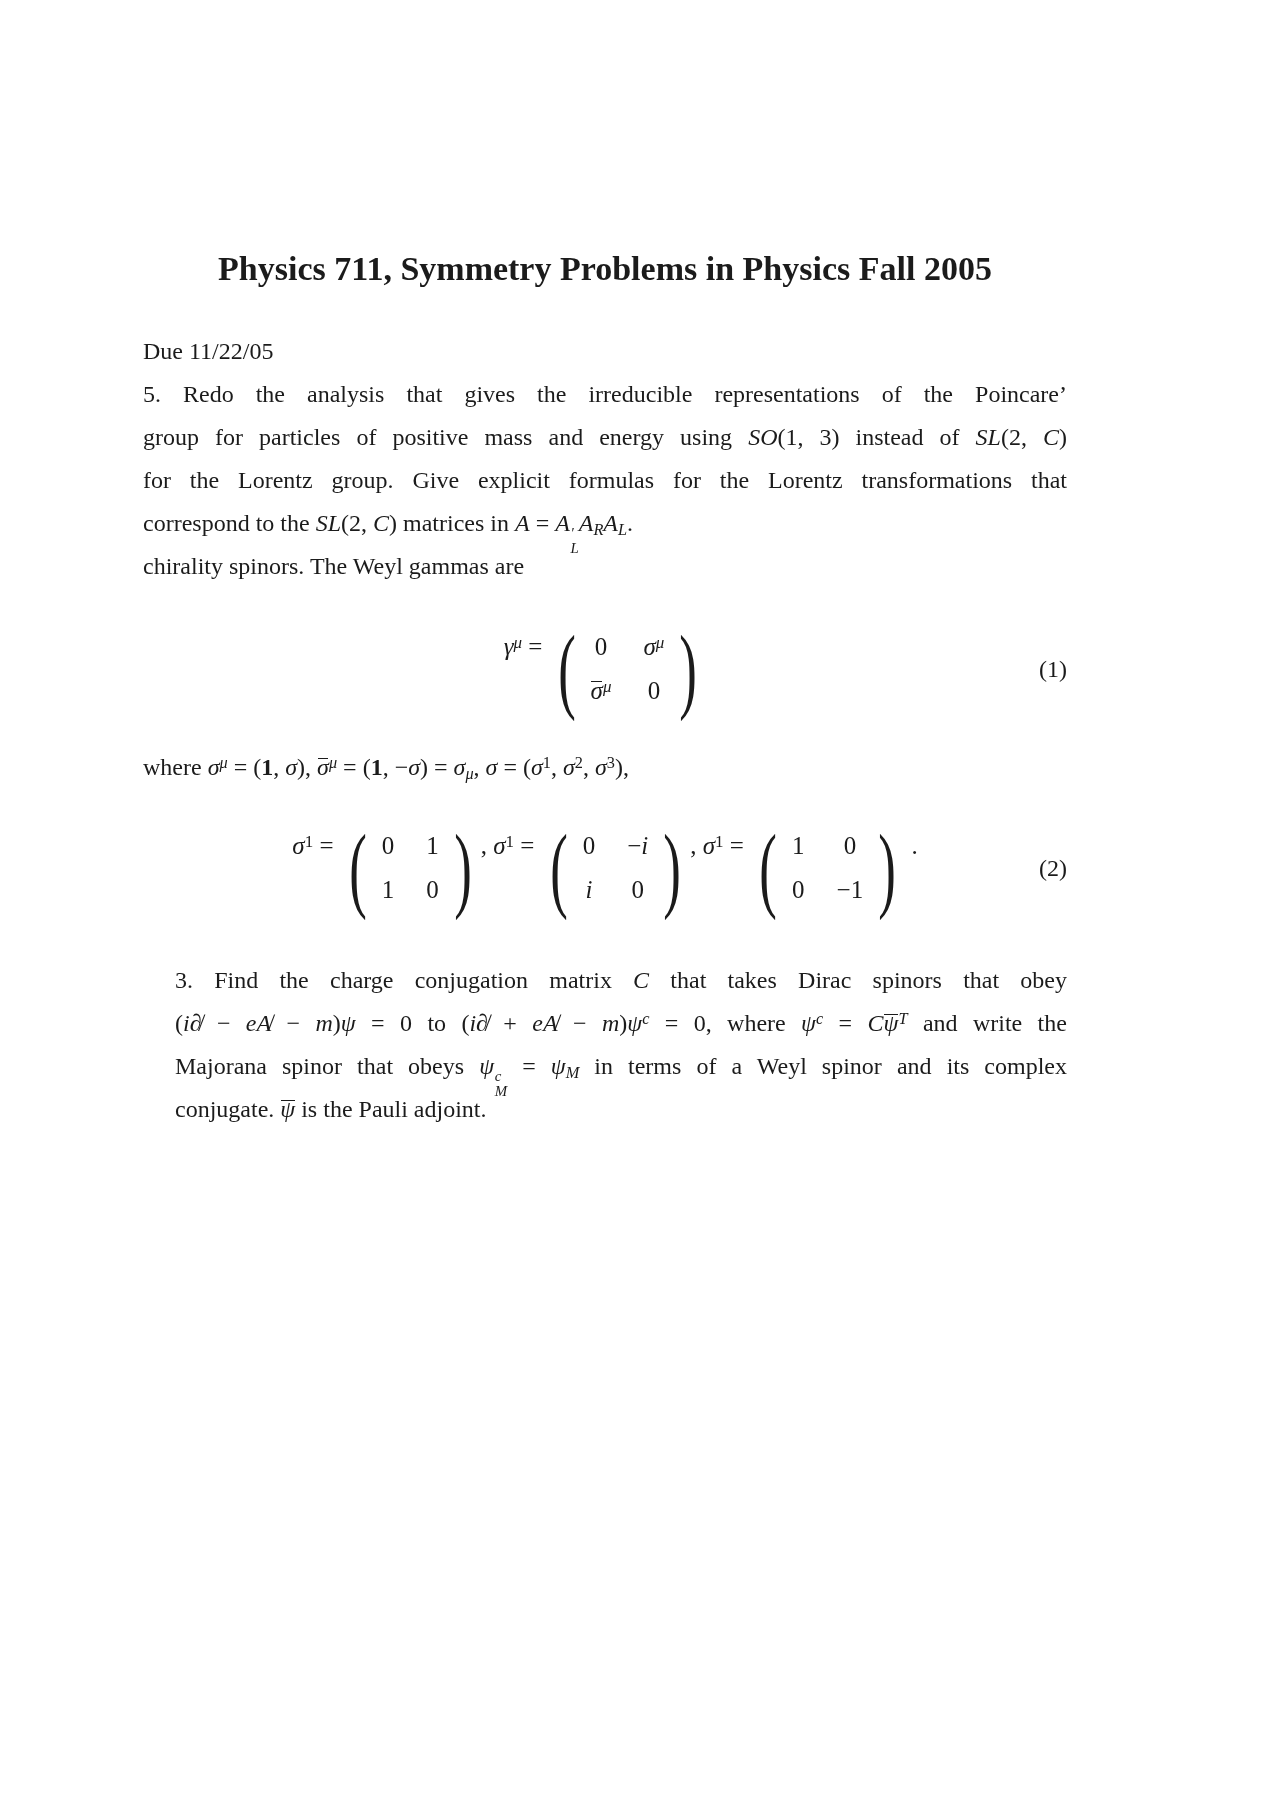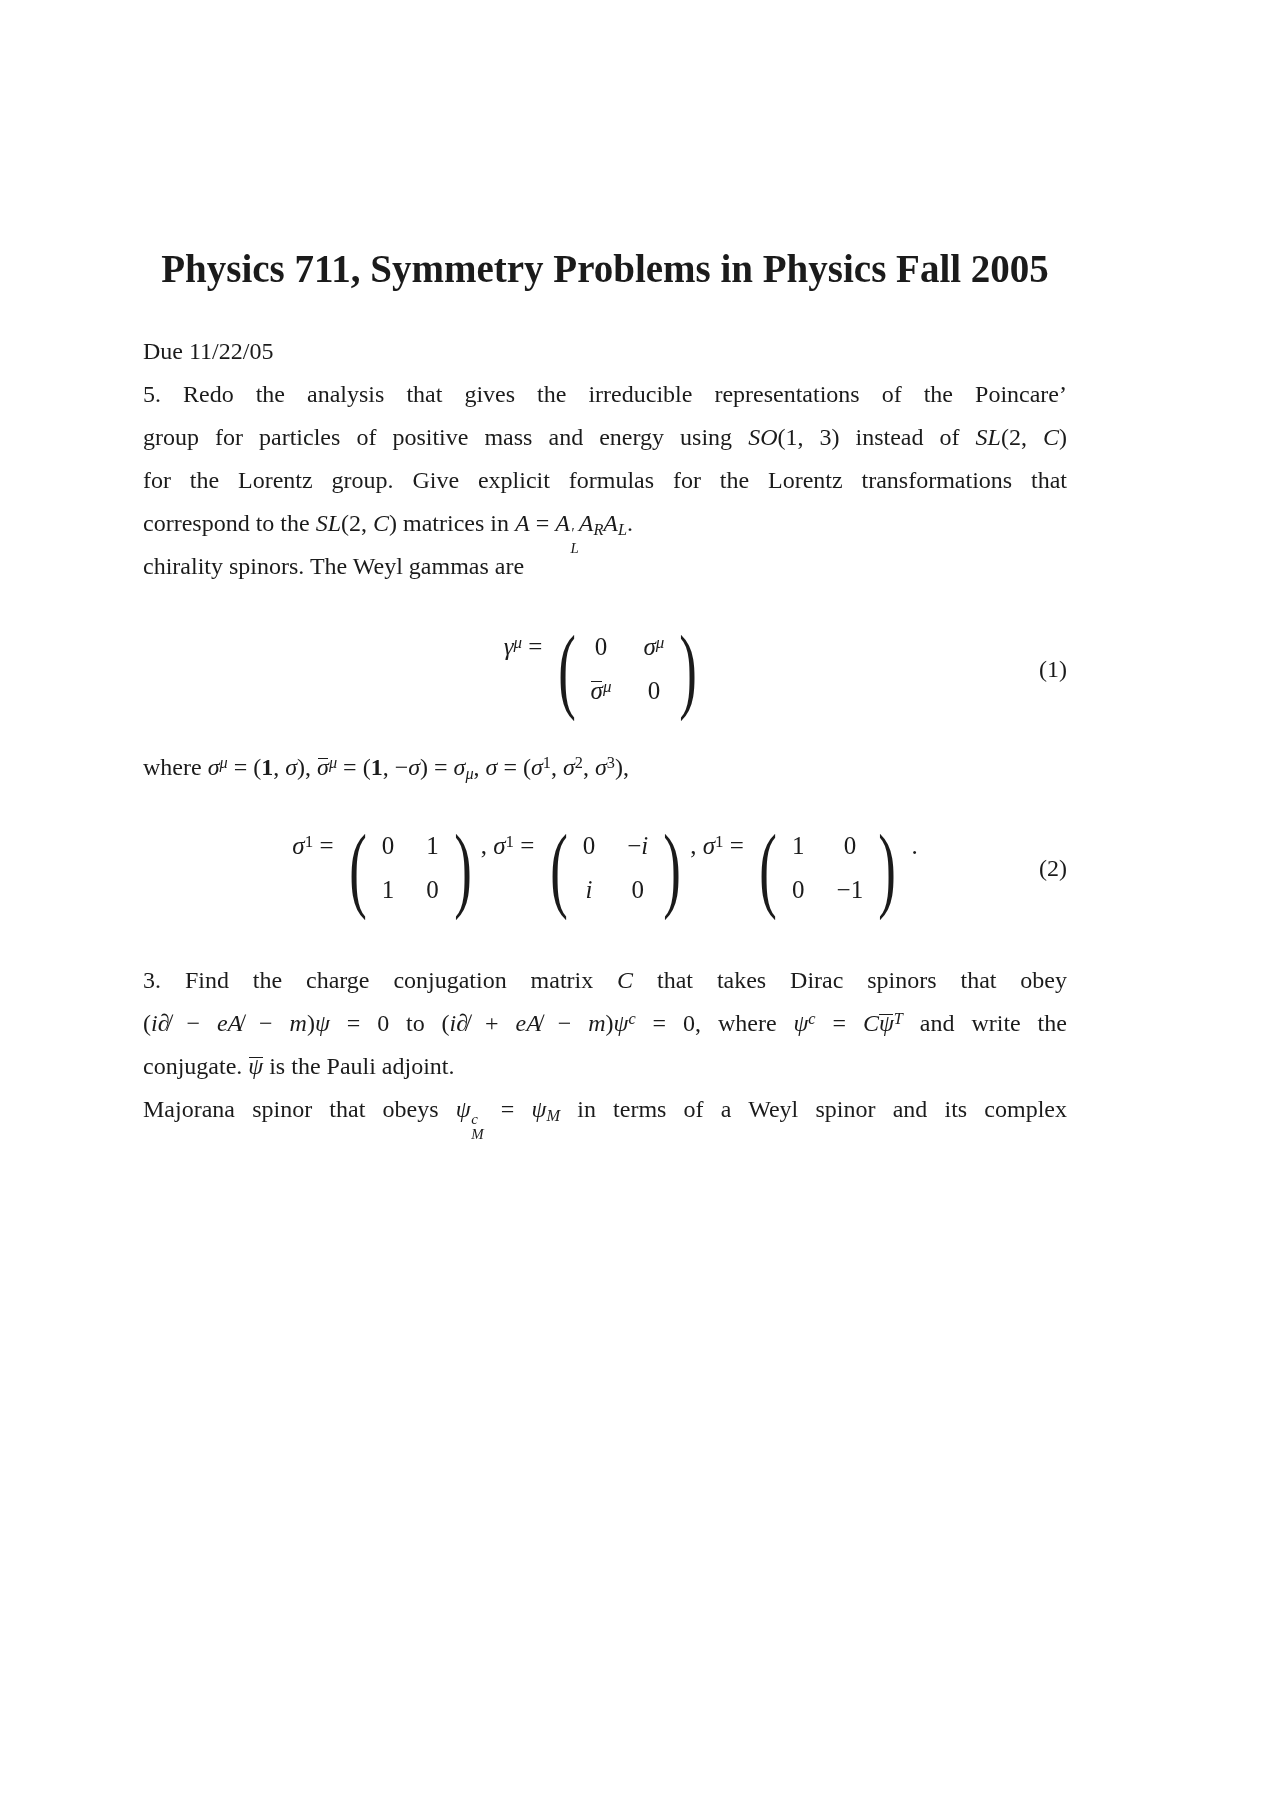--- a/index.html
+++ b/index.html
@@ -9,21 +9,21 @@
     background:#ffffff;
     color:#1b1b1b;
     font-family:"Liberation Serif","DejaVu Serif",serif;
     overflow:hidden;
   }
   .doc-title{
     padding-top:252px;
     width:924px;margin-left:143px;
     text-align:center;
     font-weight:700;
-    font-size:39px;line-height:34px;
+    font-size:34px;line-height:34px;
   }
   .doc-subtitle{
     margin-top:56px;
     width:924px;margin-left:143px;
     text-align:center;
     font-size:26px;line-height:32px;
   }
   .body-col{
     margin-top:44px;
     width:924px;margin-left:143px;
@@ -44,21 +44,21 @@
   
   .equation{
     position:relative;
     height:110px;
     display:flex;align-items:center;justify-content:center;
     font-size:25px;
   }
   .equation.eq1{margin-top:26px;}
   .whereline{margin-top:22px;}
   .equation.eq2{margin-top:24px;}
-  .para3{margin-top:36px;}
+  .para3{margin-top:36px;margin-left:32px;}
   .eq-content{display:inline-flex;}
   .eq-part{display:inline-block;white-space:pre;}
   .matrix{display:inline-flex;align-items:center;margin:0 2px;}
   .paren{
     display:inline-block;
     font-size:96px;line-height:0;
     transform:scaleX(0.55);
     font-weight:400;
   }
   .mgrid{
@@ -148,21 +148,21 @@
             <span class="paren">)</span>
           </span>
           <span class="eq-part"><span> .</span></span>
         </span>
       <span class="eq-tag">(2)</span>
     </div>
 
     <div class="para3">
       <div class="line jl"><span>3. Find the charge conjugation matrix </span><span class="i">C</span><span> that takes Dirac spinors that obey</span></div>
       <div class="line jl"><span>(</span><span class="i">i</span><span class="i">∂̸</span><span> − </span><span class="i">e</span><span class="i">A̸</span><span> − </span><span class="i">m</span><span>)</span><span class="i">ψ</span><span> = 0 to (</span><span class="i">i</span><span class="i">∂̸</span><span> + </span><span class="i">e</span><span class="i">A̸</span><span> − </span><span class="i">m</span><span>)</span><span class="i">ψ</span><span class="i sup">c</span><span> = 0, where </span><span class="i">ψ</span><span class="i sup">c</span><span> = </span><span class="i">C</span><span class="i ov">ψ</span><span class="i sup">T</span><span> and write the</span></div>
-      <div class="line ll"><span>conjugate. </span><span class="i ov">ψ</span><span> is the Pauli adjoint.</span></div>
       <div class="line jl"><span>Majorana spinor that obeys </span><span class="i">ψ</span><span class="stk i">
             <span>c</span>
             <span>M</span>
           </span><span> = </span><span class="i">ψ</span><span class="i sub">M</span><span> in terms of a Weyl spinor and its complex</span></div>
+      <div class="line ll"><span>conjugate. </span><span class="i ov">ψ</span><span> is the Pauli adjoint.</span></div>
     </div>
 
   </div>
 </div>
 
 </body></html>

